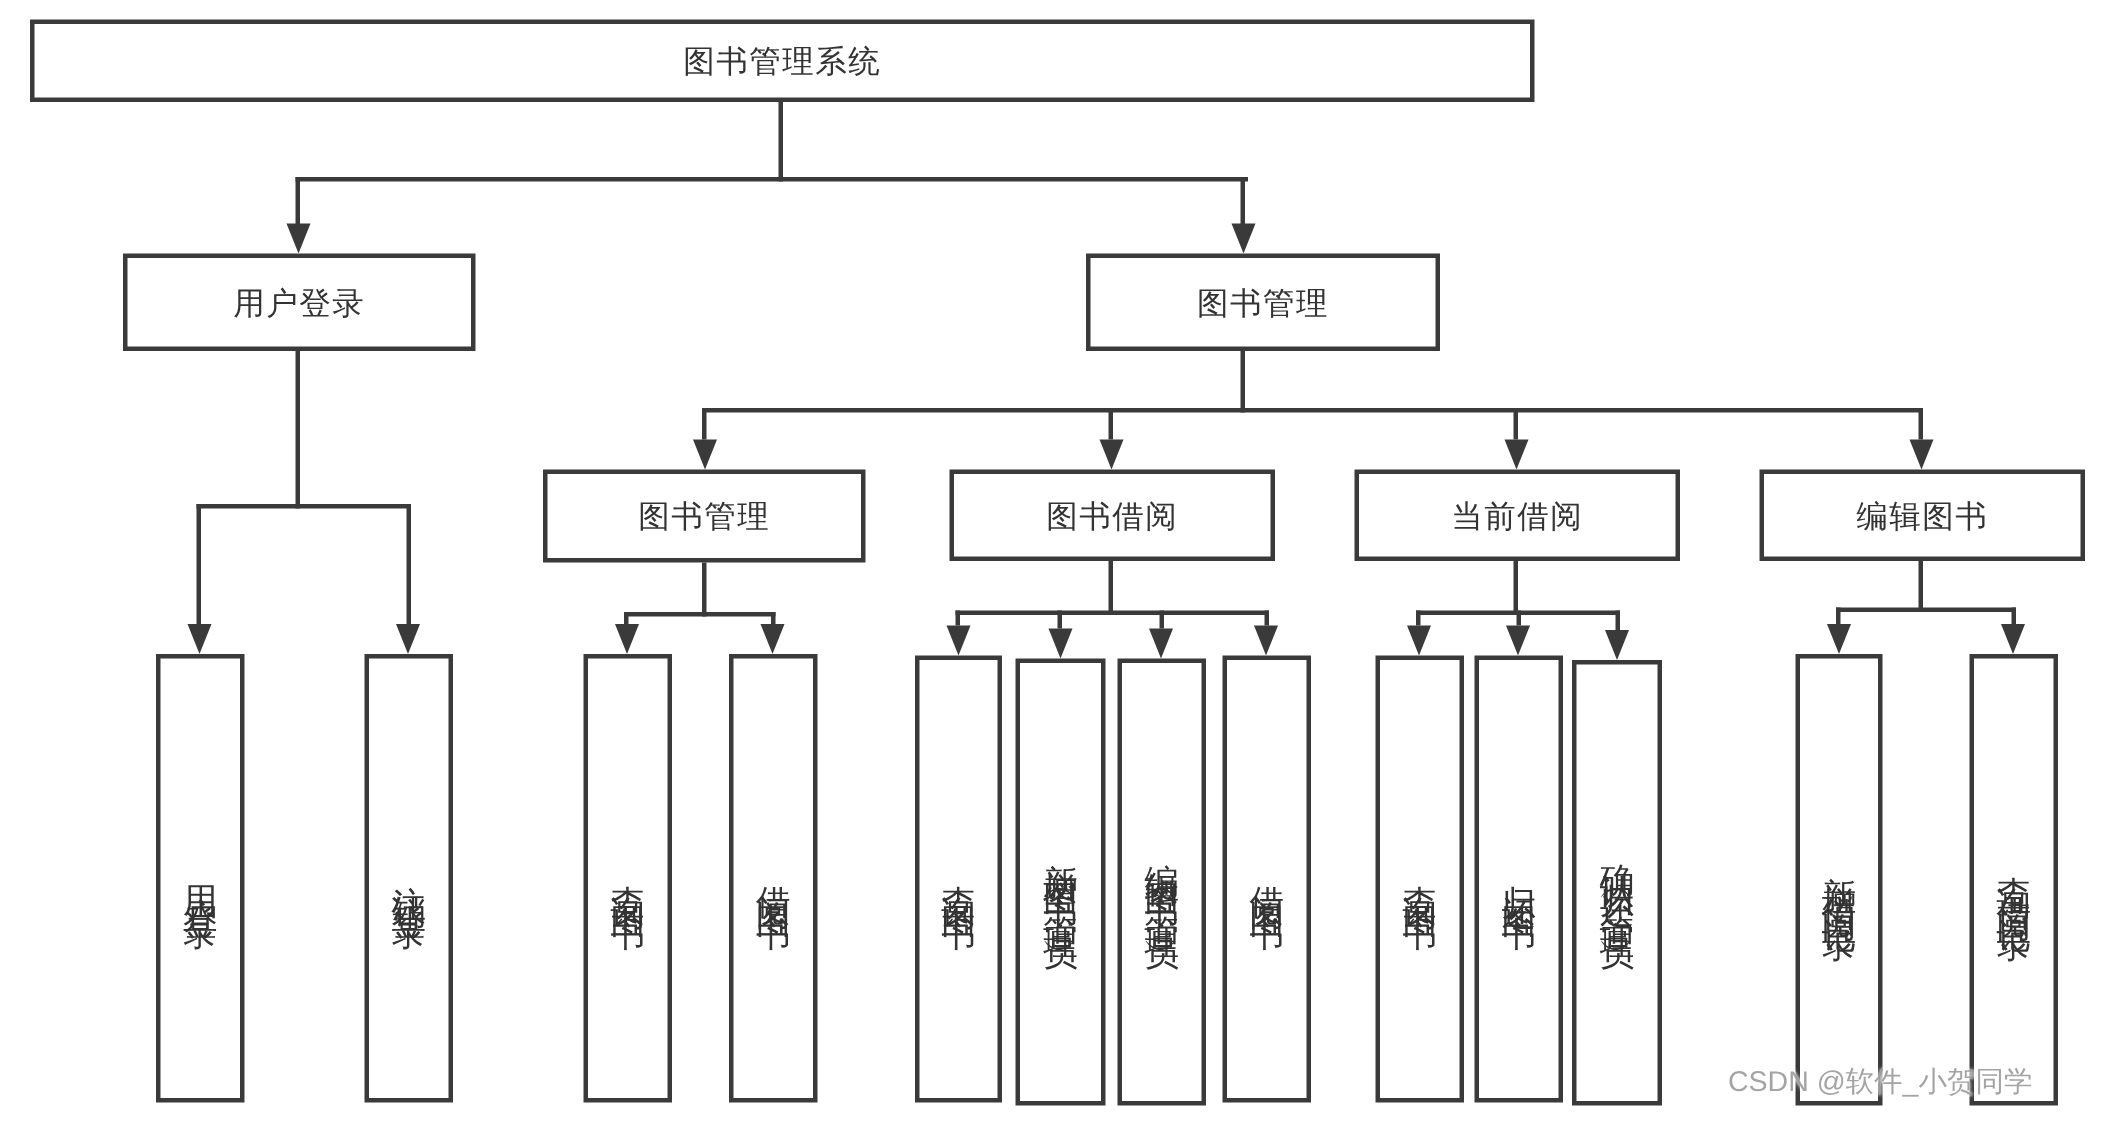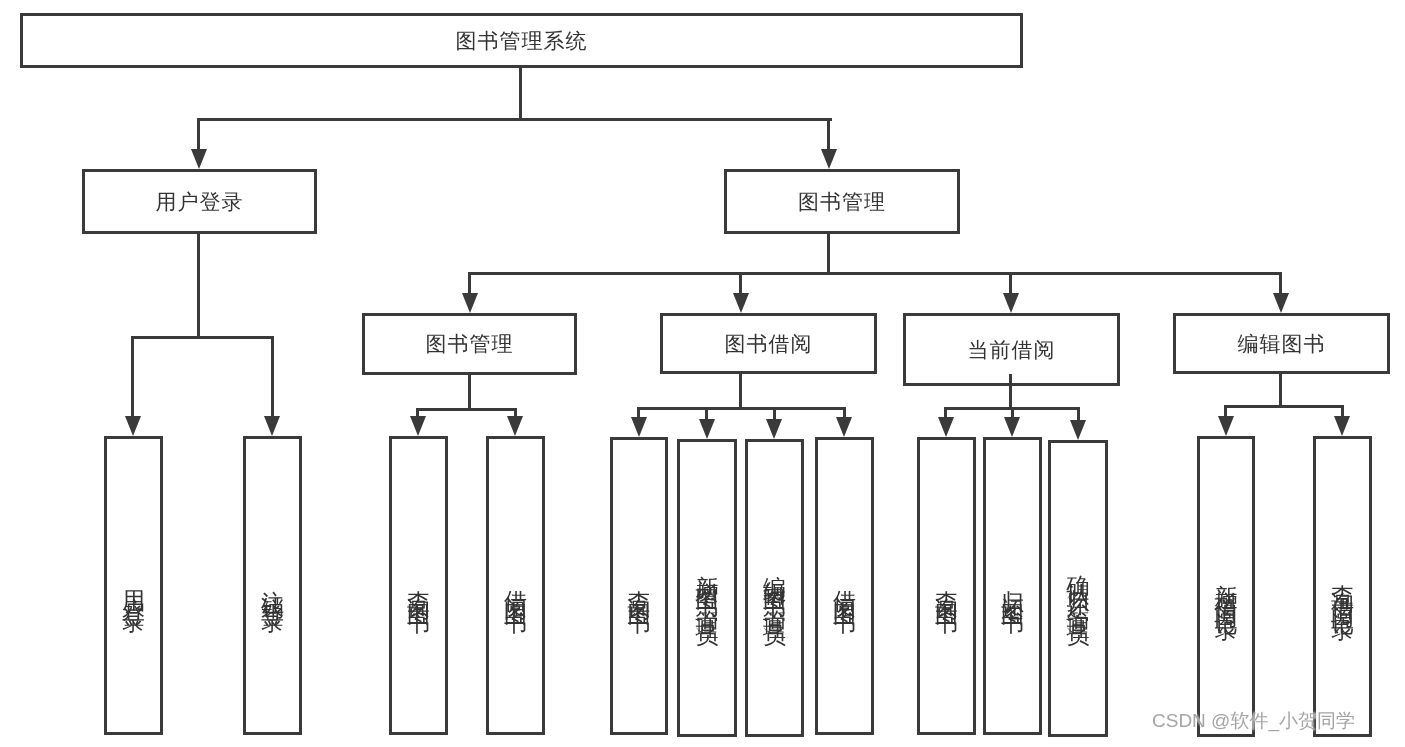--- a/index.html
+++ b/index.html
@@ -91,24 +91,24 @@
   <div class="line" style="left:739px; top:272px; width:3px; height:21px;"></div>
   <div class="arrowhead" style="left:733px; top:293px;"></div>
   <div class="line" style="left:1009px; top:272px; width:3px; height:21px;"></div>
   <div class="arrowhead" style="left:1003px; top:293px;"></div>
   <div class="line" style="left:1279px; top:272px; width:3px; height:21px;"></div>
   <div class="arrowhead" style="left:1273px; top:293px;"></div>
 
   <div class="box h" style="left:362px; top:313px; width:215px; height:62px;">
     <span>图书管理</span>
   </div>
-  <div class="box h" style="left:633px; top:313px; width:217px; height:61px;margin-left:27px;">
+  <div class="box h" style="left:633px; top:313px; width:217px; height:61px;">
     <span>图书借阅</span>
   </div>
-  <div class="box h" style="left:903px; top:313px; width:217px; height:73px;">
+  <div class="box h" style="left:903px; top:313px; width:217px; height:61px;">
     <span>当前借阅</span>
   </div>
   <div class="box h" style="left:1173px; top:313px; width:217px; height:61px;">
     <span>编辑图书</span>
   </div>
 
   <div class="line" style="left:468px; top:375px; width:3px; height:36px;"></div>
   <div class="line" style="left:416px; top:408px; width:101px; height:3px;"></div>
   <div class="line" style="left:416px; top:408px; width:3px; height:8px;"></div>
   <div class="arrowhead" style="left:410px; top:416px;"></div>

